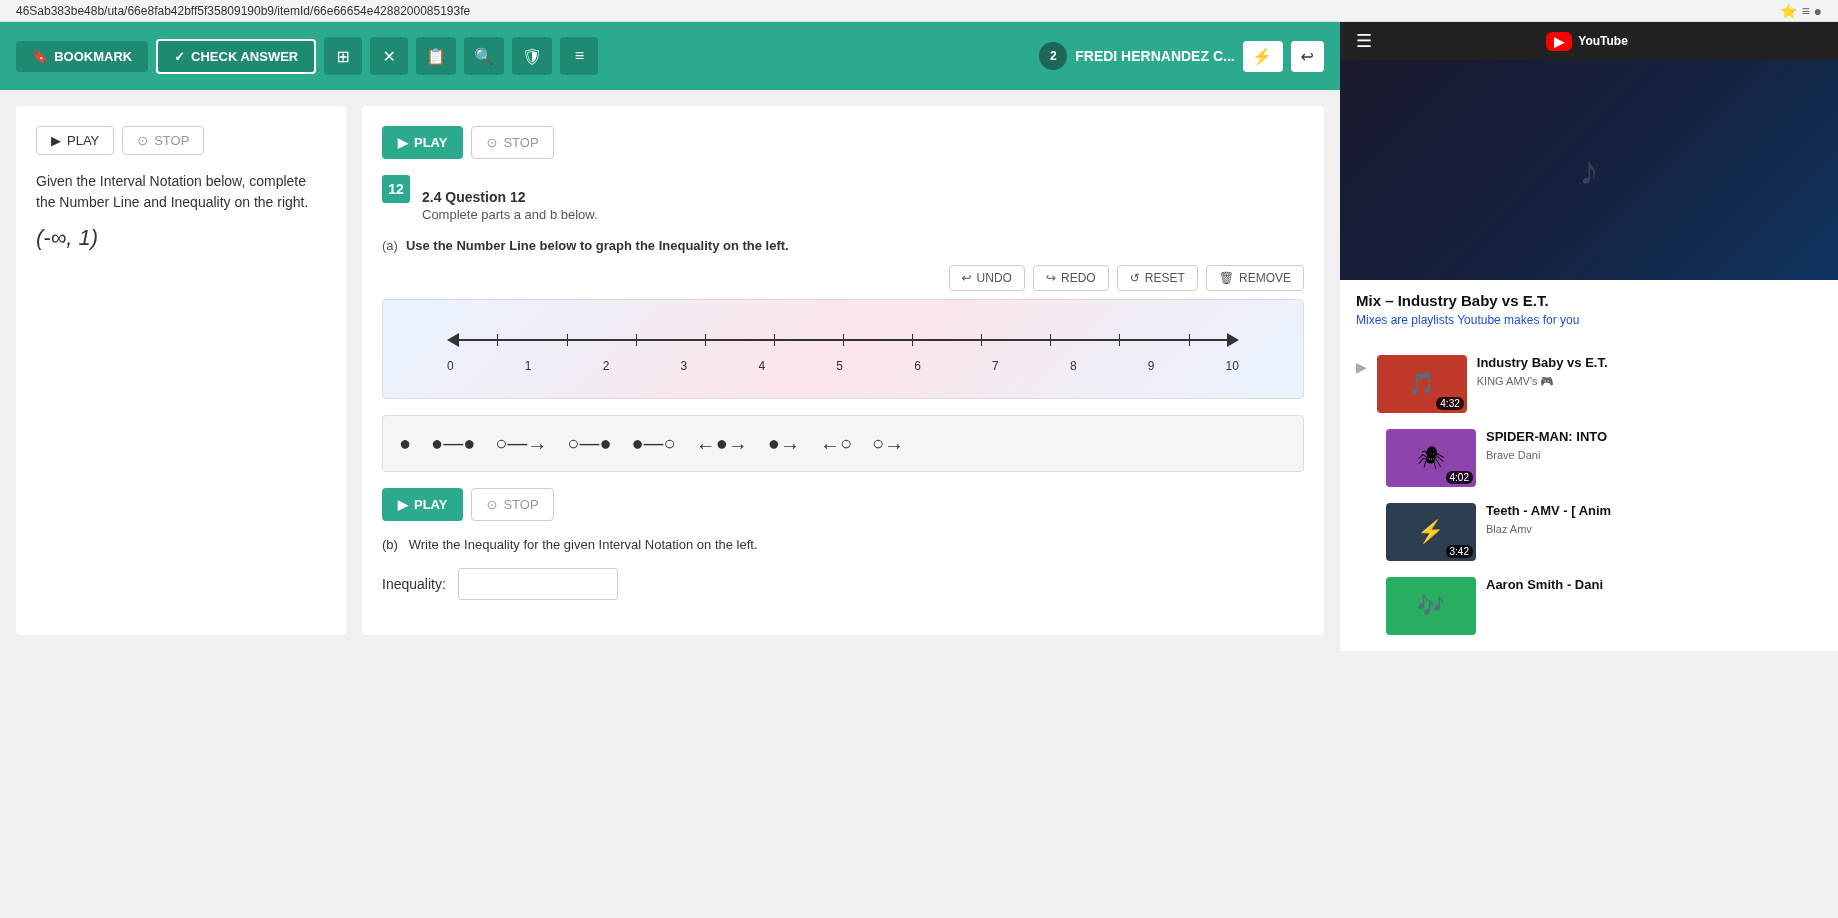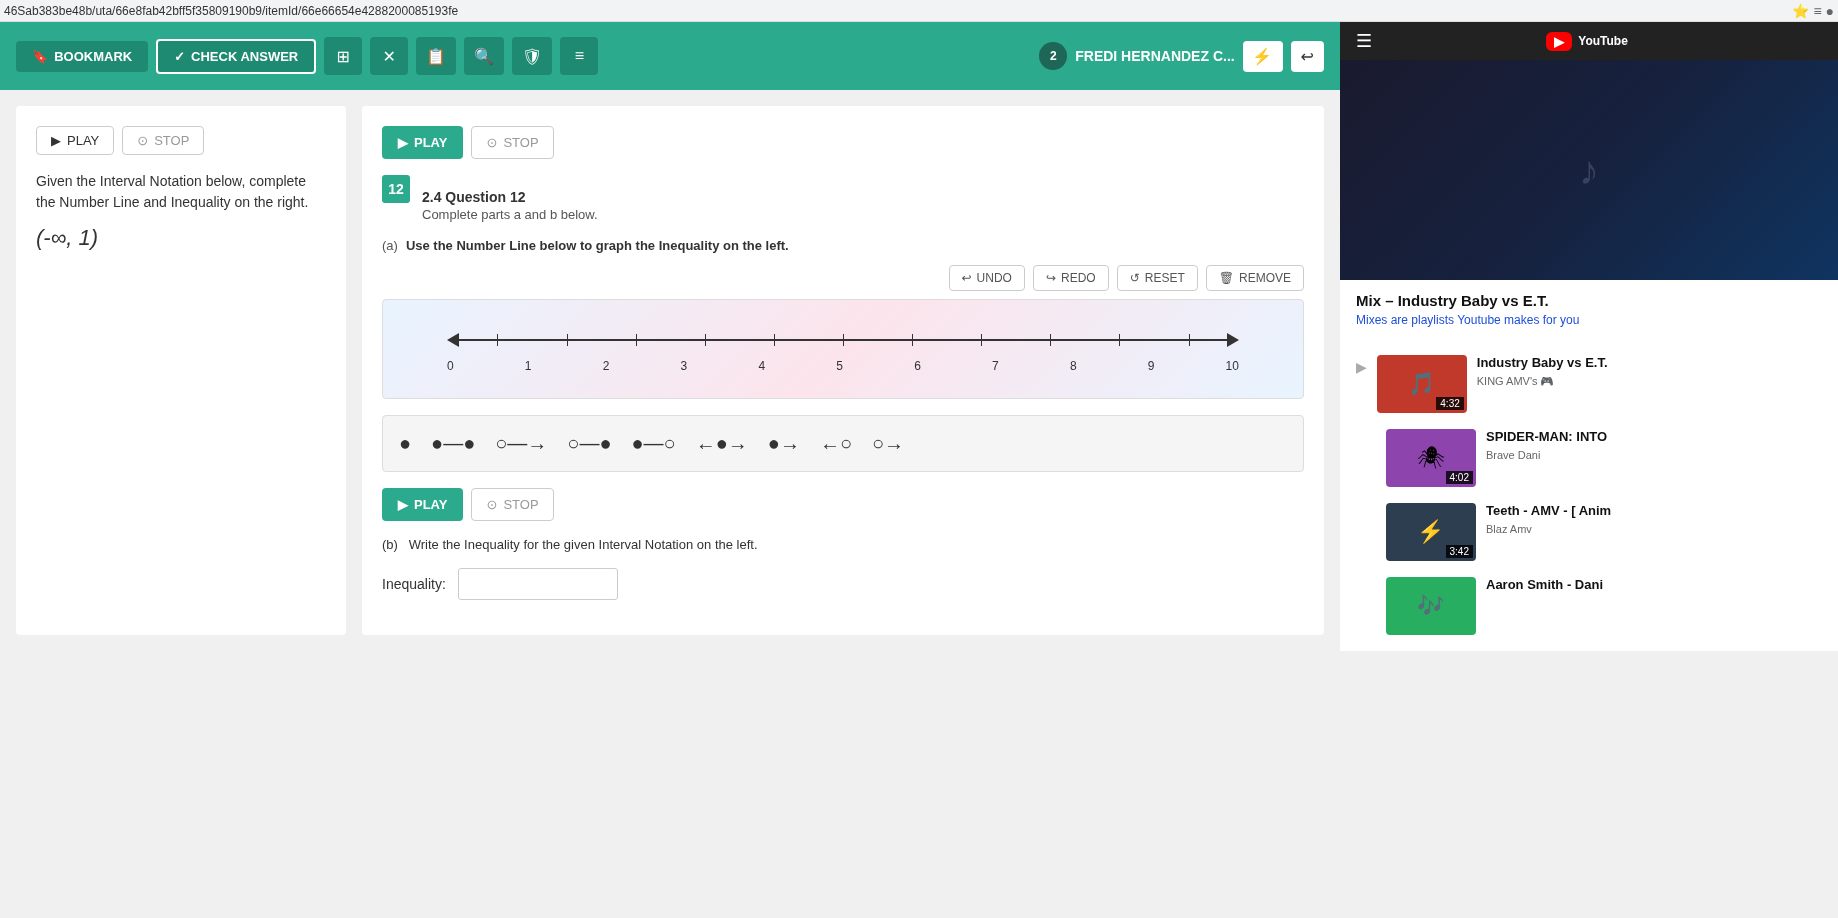--- a/index.html
+++ b/index.html
@@ -72,30 +72,30 @@
     .yt-logo { display: flex; align-items: center; gap: 6px; }
     .yt-logo-icon { background: red; color: white; border-radius: 6px; padding: 2px 8px; font-size: 13px; font-weight: bold; }
     .yt-logo-text { color: white; font-size: 12px; font-weight: bold; }
     .yt-hero { background: #1a1a2e; height: 220px; display: flex; align-items: center; justify-content: center; overflow: hidden; position: relative; }
     .yt-hero-bg { width: 100%; height: 100%; background: linear-gradient(135deg, #1a1a2e, #16213e, #0f3460); display: flex; align-items: center; justify-content: center; }
     .yt-mix-title { padding: 12px 16px 4px; font-size: 15px; font-weight: bold; color: #111; }
     .yt-mix-subtitle { padding: 0 16px 12px; font-size: 12px; color: #1d4ed8; }
     .yt-video-list { padding: 8px 0; overflow-y: auto; }
     .yt-video-item { display: flex; gap: 10px; padding: 8px 16px; cursor: pointer; }
     .yt-thumb { width: 90px; height: 58px; border-radius: 4px; display: flex; align-items: center; justify-content: center; font-size: 20px; overflow: hidden; position: relative; flex-shrink: 0; }
-    .yt-thumb-duration { position: absolute; bottom: 3px; right: 3px; background: rgba(0,0,0,0.8); color: white; font-size: 10px; padding: 1px 4px; border-radius: 0; }
+    .yt-thumb-duration { position: absolute; bottom: 3px; right: 3px; background: rgba(0,0,0,0.8); color: white; font-size: 10px; padding: 1px 4px; border-radius: 6px; }
     .yt-video-info { flex: 1; }
     .yt-video-title { font-size: 13px; font-weight: bold; color: #111; line-height: 1.3; margin-bottom: 3px; }
     .yt-video-channel { font-size: 11px; color: #666; }
     .yt-play-indicator { color: #aaa; font-size: 14px; flex-shrink: 0; margin-top: 4px; }
   </style>
 </head>
 <body>
 
-<div style="position:fixed; top:0; left:0; right:0; background:#f1f3f4; border-bottom:1px solid #ddd; padding:3px 4px; font-size:12px; color:#333; z-index:100; display:flex; align-items:center; gap:20px; height:22px;">
+<div style="position:fixed; top:0; left:0; right:0; background:#f1f3f4; border-bottom:1px solid #ddd; padding:3px 16px; font-size:12px; color:#333; z-index:100; display:flex; align-items:center; gap:20px; height:22px;">
   <span>46Sab383be48b/uta/66e8fab42bff5f35809190b9/itemId/66e66654e4288200085193fe</span>
   <span style="margin-left:auto; color:#666; font-size:14px;">⭐ ≡ ●</span>
 </div>
 
 <div style="margin-top:22px; display:flex; width:1838px;">
 
   <div class="main-container">
 
     <div class="top-bar">
       <button class="bookmark-btn">

